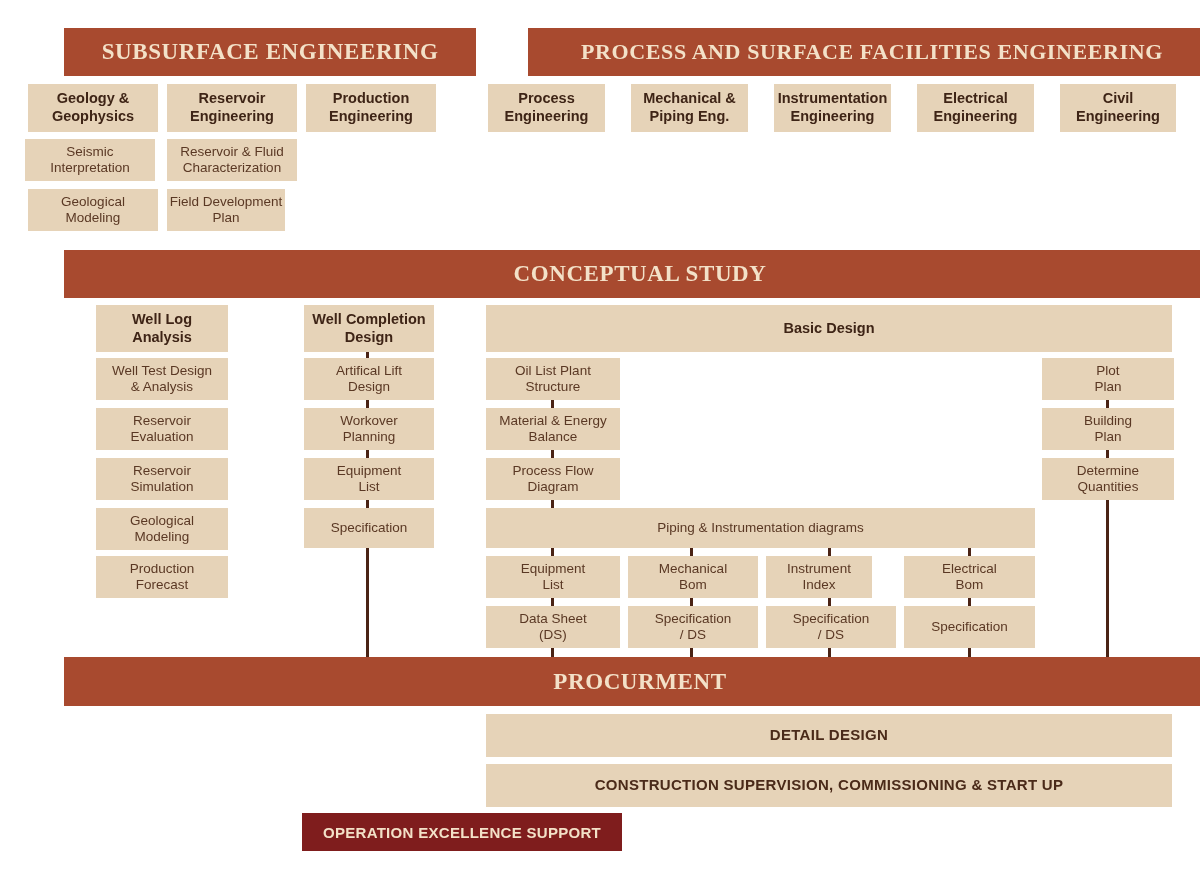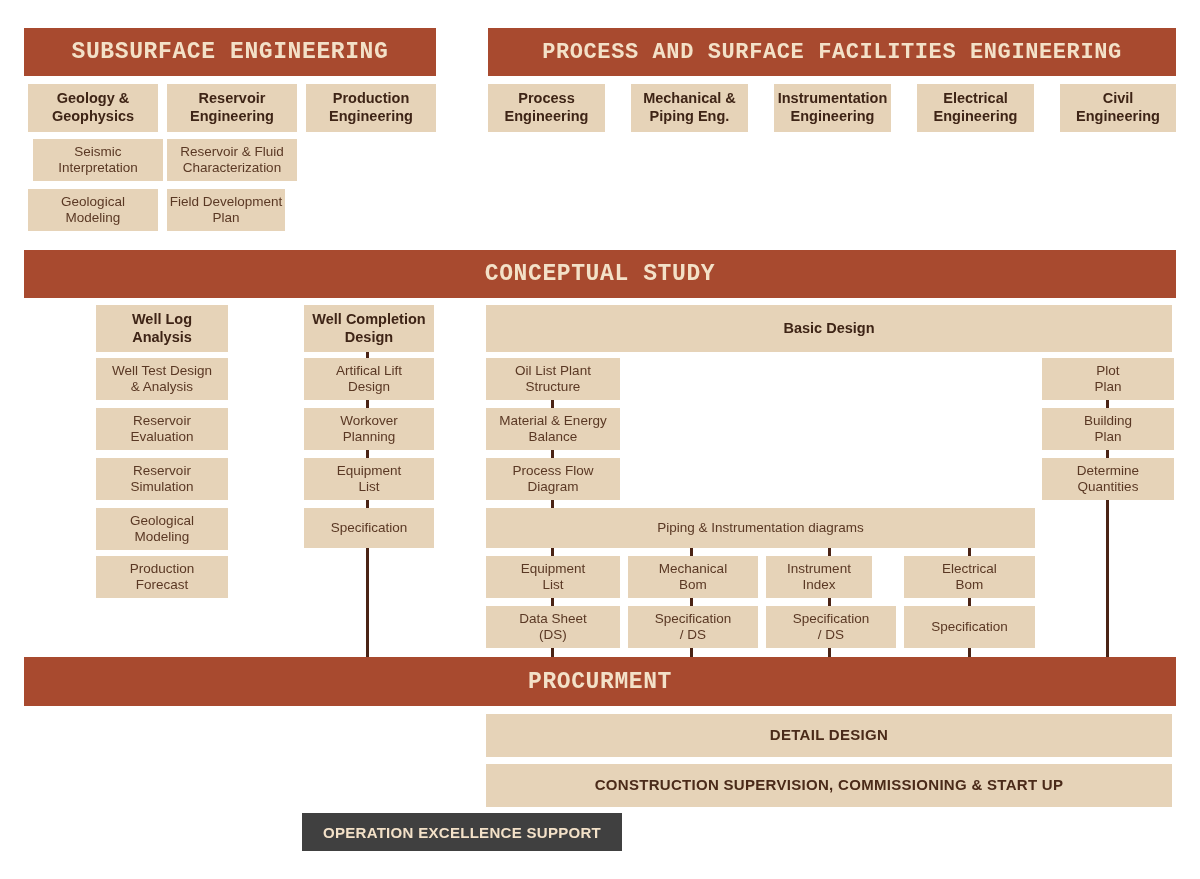--- a/index.html
+++ b/index.html
@@ -3,52 +3,52 @@
 <meta charset="utf-8">
 <style>
   html,body{margin:0;padding:0;background:#ffffff;}
   .canvas{
     position:relative;width:1200px;height:879px;background:#ffffff;
     font-family:"Liberation Sans",sans-serif;overflow:hidden;
   }
   .banner{
     position:absolute;background:#a84a2f;color:#f3e1c8;
     display:flex;align-items:center;justify-content:center;text-align:center;
-    font-family:Liberation Mono, monospace;font-weight:bold;font-size:23px;
-    letter-spacing:.6px;white-space:pre-line;
+    font-family:Liberation Serif, serif;font-weight:bold;font-size:23px;
+    letter-spacing:.6px;white-space:pre-line;margin-left:40px;
   }
   .box{
     position:absolute;background:#e6d3b8;color:#5a3824;
     display:flex;align-items:center;justify-content:center;text-align:center;
     font-size:13.5px;line-height:1.22;white-space:pre-line;
   }
   .box.bold{font-weight:bold;color:#3e2416;font-size:14.5px;}
   .box.caps{font-weight:bold;color:#4a2a19;font-size:15px;letter-spacing:.3px;}
   .redbox{
-    position:absolute;background:#404040;color:#f3e1c8;
+    position:absolute;background:#7f1d1d;color:#f3e1c8;
     display:flex;align-items:center;justify-content:center;text-align:center;
     font-weight:bold;font-size:15px;letter-spacing:.3px;
   }
   .v{position:absolute;width:3px;background:#4a2315;}
 </style>
 </head>
 <body>
 
 <div class="canvas">
 
   <div class="banner" style="left:24px;top:28px;width:412px;height:48px">SUBSURFACE ENGINEERING</div>
 
   <div class="box bold" style="left:28px;top:84px;width:130px;height:48px">Geology &amp;
 Geophysics</div>
   <div class="box bold" style="left:167px;top:84px;width:130px;height:48px">Reservoir
 Engineering</div>
   <div class="box bold" style="left:306px;top:84px;width:130px;height:48px">Production
 Engineering</div>
 
-  <div class="box" style="left:33px;top:139px;width:130px;height:42px">Seismic
+  <div class="box" style="left:25px;top:139px;width:130px;height:42px">Seismic
 Interpretation</div>
   <div class="box" style="left:28px;top:189px;width:130px;height:42px">Geological
 Modeling</div>
   <div class="box" style="left:167px;top:139px;width:130px;height:42px">Reservoir &amp; Fluid
 Characterization</div>
   <div class="box" style="left:167px;top:189px;width:118px;height:42px">Field Development
 Plan</div>
 
   <div class="banner" style="left:488px;top:28px;width:688px;height:48px;font-size:22px">PROCESS AND SURFACE FACILITIES ENGINEERING</div>
 

